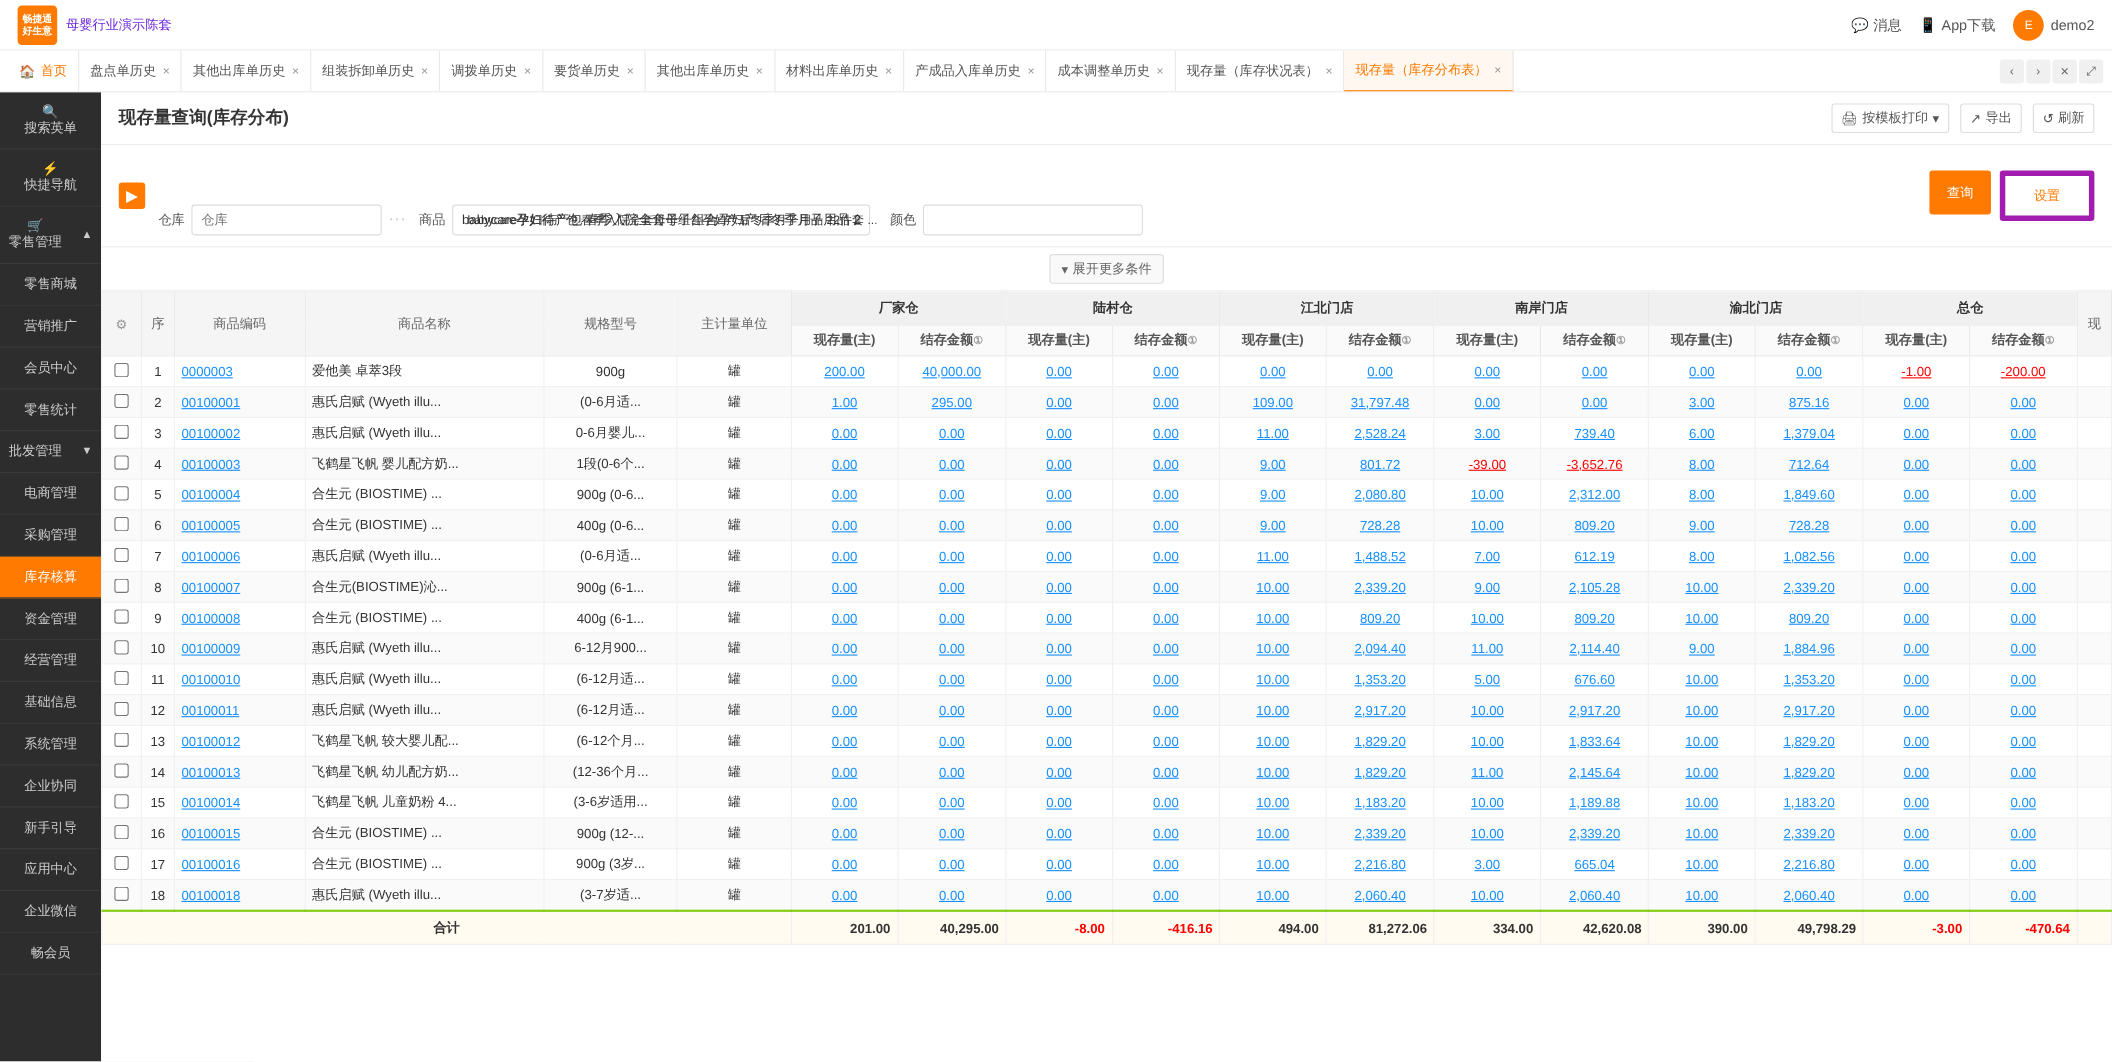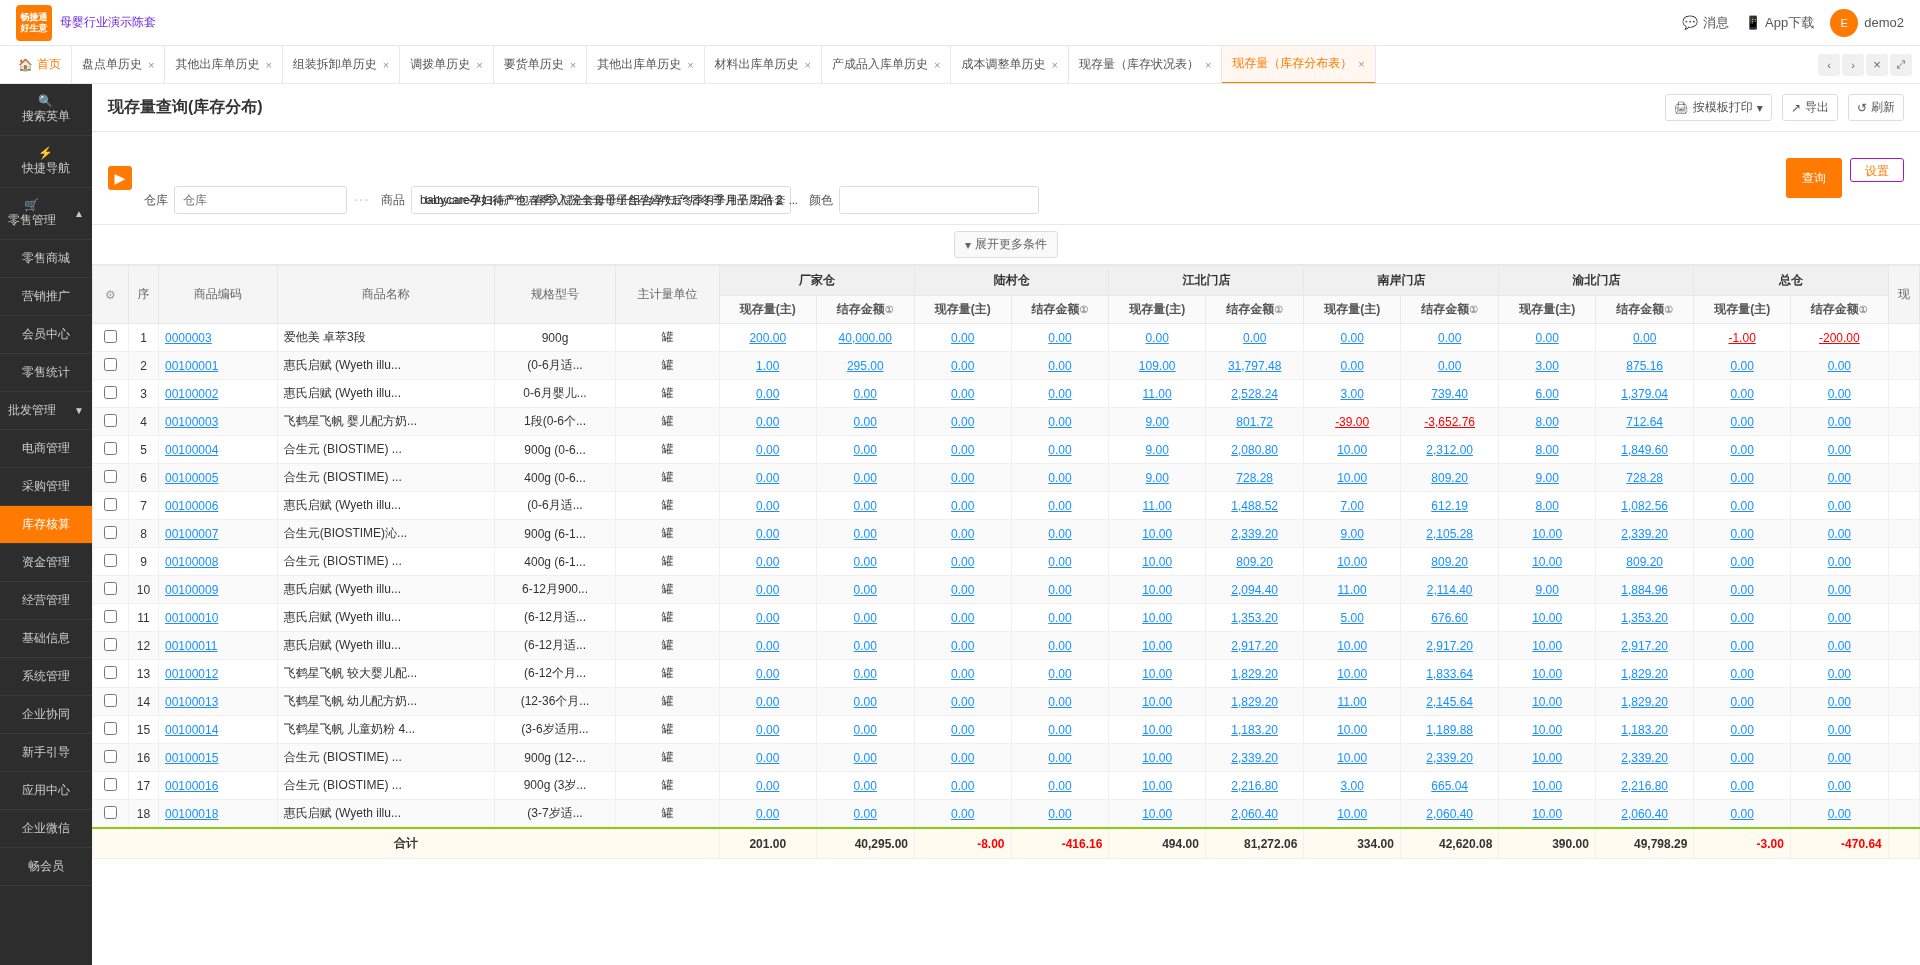--- a/index.html
+++ b/index.html
@@ -43,21 +43,21 @@
     .page-actions { display: flex; align-items: center; gap: 10px; }
     .btn-action { display: flex; align-items: center; gap: 4px; font-size: 12px; color: #555; cursor: pointer; padding: 4px 8px; border: 1px solid #ddd; border-radius: 3px; background: #fff; }
     .filter-item { display: flex; align-items: center; gap: 6px; margin-top: 44px; }
     .filter-label { font-size: 12px; color: #555; white-space: nowrap; }
     .filter-input { border: 1px solid #ddd; border-radius: 3px; padding: 4px 8px; font-size: 12px; color: #333; min-width: 80px; height: 28px; background: #fff; }
     .filter-input-long { min-width: 380px; }
     .filter-input-medium { min-width: 180px; }
     .filter-dots { color: #ccc; font-size: 16px; cursor: pointer; }
     .expand-btn { display: flex; align-items: center; gap: 4px; font-size: 12px; color: #666; cursor: pointer; padding: 4px 10px; border: 1px solid #ddd; border-radius: 3px; background: #f9f9f9; }
     .btn-query { background: #ff7a00; color: #fff; border: none; border-radius: 3px; padding: 6px 16px; font-size: 12px; cursor: pointer; height: 40px; }
-    .btn-settings { background: #fff; color: #ff7a00; border: 1px solid #a21caf; border-radius: 3px; padding: 4px 14px; font-size: 12px; cursor: pointer; height: 24px; }
+    .btn-settings { background: #fff; color: #ff7a00; border: 5px solid #a21caf; border-radius: 3px; padding: 4px 26px; font-size: 12px; cursor: pointer; height: 46px; }
     .orange-arrow { width: 24px; height: 24px; background: #ff7a00; border-radius: 3px; display: flex; align-items: center; justify-content: center; color: #fff; cursor: pointer; font-size: 14px; }
     .filter-row { display: flex; align-items: center; gap: 12px; }
     .filter-row2 { display: flex; align-items: center; justify-content: center; padding: 6px 0; background: #fff; border-bottom: 1px solid #e8e8e8; }
 
     
     .table-wrap { flex: 1; overflow: auto; background: #fff; margin: 0; }
     table { width: 100%; border-collapse: collapse; font-size: 12px; }
     thead { position: sticky; top: 0; z-index: 10; }
     thead tr:first-child th { background: #f5f5f5; font-weight: normal; color: #666; text-align: center; padding: 6px 4px; border: 1px solid #e8e8e8; }
     thead tr:first-child th.header-group { background: #f0f0f0; font-weight: bold; color: #333; }
@@ -691,21 +691,21 @@
     <td class="link">10.00</td>
     <td class="link">2,060.40</td>
     <td class="link">10.00</td>
     <td class="link">2,060.40</td>
     <td class="link">0.00</td>
     <td class="link">0.00</td>
     <td></td>
   </tr>
             <tr class="total-row">
   <td colspan="6" style="text-align:center;font-weight:bold;padding:6px">合计</td>
-  <td class="" style="padding:6px 6px;">201.00</td>
+  <td class="" style="text-align:right;padding:6px 6px;">201.00</td>
   <td class="" style="text-align:right;padding:6px 6px;">40,295.00</td>
   <td class="red" style="text-align:right;padding:6px 6px;">-8.00</td>
   <td class="red" style="text-align:right;padding:6px 6px;">-416.16</td>
   <td class="" style="text-align:right;padding:6px 6px;">494.00</td>
   <td class="" style="text-align:right;padding:6px 6px;">81,272.06</td>
   <td class="" style="text-align:right;padding:6px 6px;">334.00</td>
   <td class="" style="text-align:right;padding:6px 6px;">42,620.08</td>
   <td class="" style="text-align:right;padding:6px 6px;">390.00</td>
   <td class="" style="text-align:right;padding:6px 6px;">49,798.29</td>
   <td class="red" style="text-align:right;padding:6px 6px;">-3.00</td>

